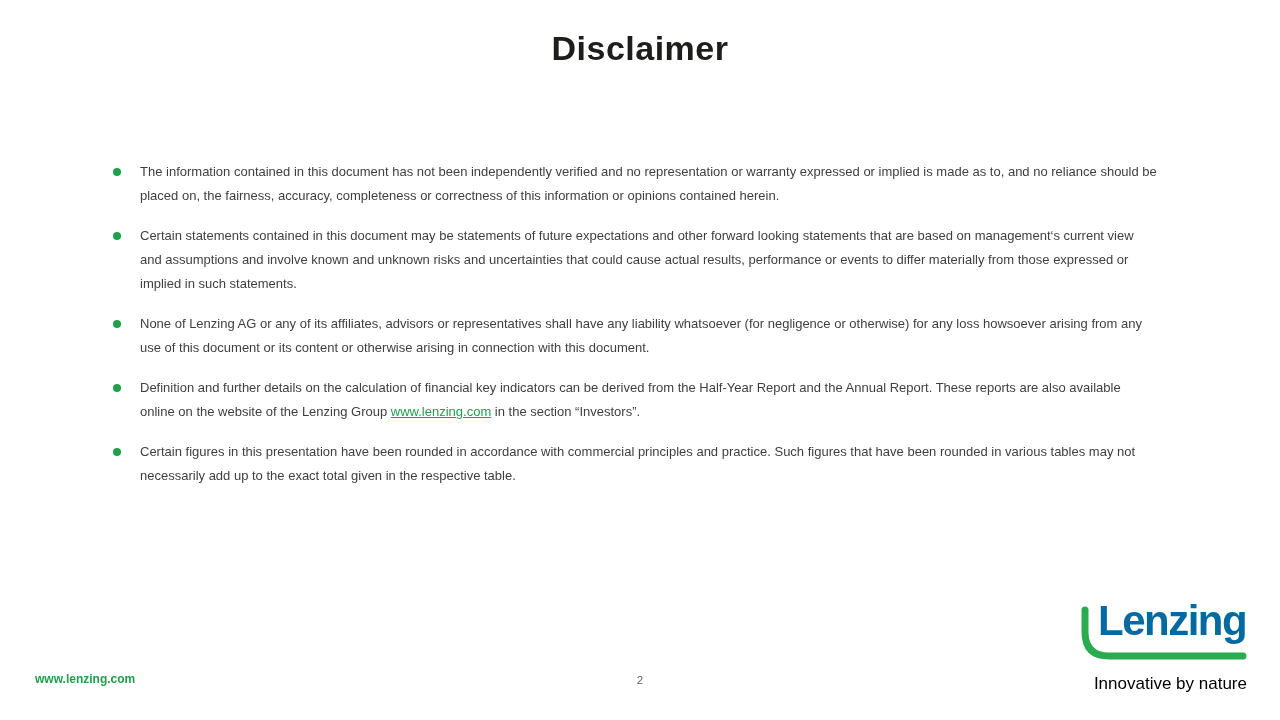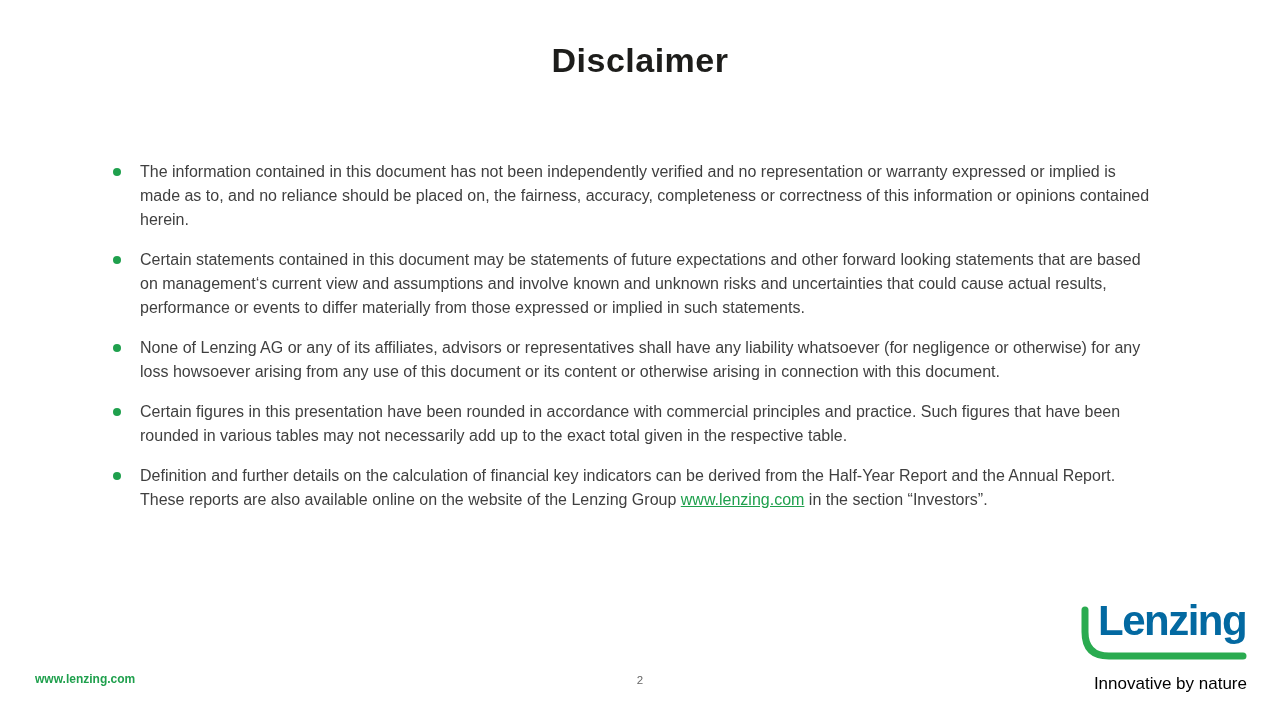--- a/index.html
+++ b/index.html
@@ -5,41 +5,41 @@
   html,body{margin:0;padding:0;background:#e9e9e9;}
   .slide{
     position:relative;
     width:1280px;height:720px;
     background:#ffffff;
     font-family:"Liberation Sans", sans-serif;
     overflow:hidden;
     margin:0 auto;
   }
   .slide-title{
-    margin:12px;
+    margin:0;
     padding-top:29px;
     text-align:center;
     font-size:34px;
     font-weight:bold;
     letter-spacing:0.5px;
     color:#1d1d1b;
   }
   .bullet-list{
     position:absolute;
     left:113px;
     top:160px;
     width:1045px;
     margin:0;padding:0;
     list-style:none;
   }
   .bullet-item{
     display:flex;
     align-items:flex-start;
     margin:0 0 16px 0;
-    font-size:16px;
+    font-size:13px;
     line-height:24px;
     color:#3f3f3f;
   }
   .bullet-dot{
     flex:0 0 auto;
     width:8px;height:8px;
     border-radius:50%;
     background:#1fa04d;
     margin:8px 19px 0 0;
   }
@@ -107,25 +107,25 @@
     <li class="bullet-item">
       <span class="bullet-dot"></span>
       <span class="bullet-text">Certain statements contained in this document may be statements of future expectations and other forward looking statements that are based on management‘s current view and assumptions and involve known and unknown risks and uncertainties that could cause actual results, performance or events to differ materially from those expressed or implied in such statements.</span>
     </li>
     <li class="bullet-item">
       <span class="bullet-dot"></span>
       <span class="bullet-text">None of Lenzing AG or any of its affiliates, advisors or representatives shall have any liability whatsoever (for negligence or otherwise) for any loss howsoever arising from any use of this document or its content or otherwise arising in connection with this document.</span>
     </li>
     <li class="bullet-item">
       <span class="bullet-dot"></span>
-      <span class="bullet-text">Certain figures in this presentation have been rounded in accordance with commercial principles and practice. Such figures that have been rounded in various tables may not necessarily add up to the exact total given in the respective table.</span>
+      <span class="bullet-text"><span>Definition and further details on the calculation of financial key indicators can be derived from the Half-Year Report and the Annual Report. These reports are also available online on the website of the Lenzing Group </span><a class="inline-link">www.lenzing.com</a><span> in the section “Investors”.</span></span>
     </li>
     <li class="bullet-item">
       <span class="bullet-dot"></span>
-      <span class="bullet-text"><span>Definition and further details on the calculation of financial key indicators can be derived from the Half-Year Report and the Annual Report. These reports are also available online on the website of the Lenzing Group </span><a class="inline-link">www.lenzing.com</a><span> in the section “Investors”.</span></span>
+      <span class="bullet-text">Certain figures in this presentation have been rounded in accordance with commercial principles and practice. Such figures that have been rounded in various tables may not necessarily add up to the exact total given in the respective table.</span>
     </li>
   </ul>
 
   <a class="footer-site">www.lenzing.com</a>
 
   <div class="page-number">2</div>
 
   <div class="logo">
     <svg class="logo-swoosh" width="172" height="58" viewBox="0 0 172 58">
       <path d="M7 4 L7 26 Q7 50 31 50 L165 50" fill="none" stroke="#2aab50" stroke-width="7" stroke-linecap="round"></path>

